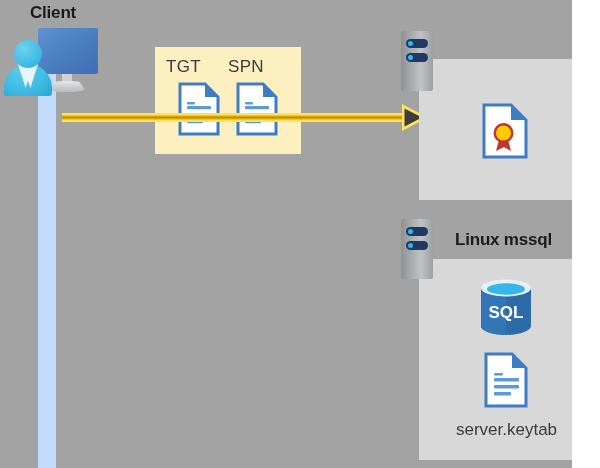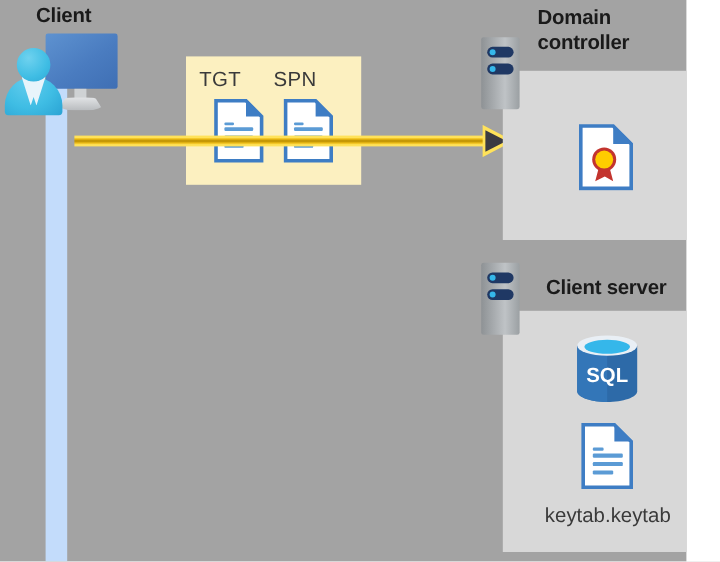--- a/index.html
+++ b/index.html
@@ -206,41 +206,37 @@
   </svg>
 
   <div class="abs" id="arrow-line"></div>
   <svg class="abs" id="arrow-head" viewBox="0 0 26 27">
     <path d="M0 0 L26 13.5 L0 27 Z" fill="#ffe25a"></path>
     <path d="M2.5 4.5 L20 13.5 L2.5 22.5 Z" fill="#3b3b42"></path>
   </svg>
 
   <div class="abs server-panel" id="dc-panel"></div>
 
-  <div class="abs title" id="dc-title">
-    <div>Domain</div>
-    <div>controller</div>
-  </div>
 
   <div class="abs server-tower" id="dc-tower">
     <span class="tower-pill p1"></span>
     <span class="tower-pill p2"></span>
   </div>
 
   <svg class="doc-icon" style="left:482px; top:103px;" width="46" height="56" viewBox="0 0 46 56">
     <path d="M2 2 H29 L44 17 V54 H2 Z" fill="#ffffff" stroke="#3e7dc4" stroke-width="3"></path>
     <path d="M29 2 L44 17 H29 Z" fill="#3e7dc4"></path>
     <path d="M18 33 L14 48 L22 44 L29 48 L25 33 Z" fill="#c3342e"></path>
     <circle cx="21.5" cy="30" r="10" fill="#c3342e"></circle>
     <circle cx="21.5" cy="30" r="7.5" fill="#ffcc00"></circle>
   </svg>
 
   <div class="abs server-panel" id="linux-panel"></div>
 
-  <div class="abs title" id="linux-title">Client server</div>
+  <div class="abs title" id="linux-title">Linux mssql</div>
 
   <div class="abs server-tower" id="linux-tower">
     <span class="tower-pill p1"></span>
     <span class="tower-pill p2"></span>
   </div>
 
   <svg class="abs" id="sql-icon" viewBox="0 0 56 58">
     <path d="M3 10 V48 C3 53 15 57 28 57 C41 57 53 53 53 48 V10 Z" fill="#2d6aa8"></path>
     <path d="M3 10 V48 C3 53 15 57 28 57 V10 Z" fill="#3376b8"></path>
     <ellipse cx="28" cy="10" rx="25" ry="8.5" fill="#e9eff5"></ellipse>
@@ -252,15 +248,15 @@
     <path d="M2 2 H28 L42 16 V54 H2 Z" fill="#ffffff" stroke="#3e7dc4" stroke-width="3"></path>
     <path d="M28 2 L42 16 H28 Z" fill="#3e7dc4"></path>
     <g fill="#5b9bd5">
       <rect x="10" y="21" width="9" height="2.6" rx="1"></rect>
       <rect x="10" y="26" width="25" height="3.4" rx="1"></rect>
       <rect x="10" y="33" width="25" height="3.4" rx="1"></rect>
       <rect x="10" y="40" width="17" height="3.4" rx="1"></rect>
     </g>
   </svg>
 
-  <div class="abs" id="keytab-label">keytab.keytab</div>
+  <div class="abs" id="keytab-label">server.keytab</div>
 
 </div>
 
 </body></html>

